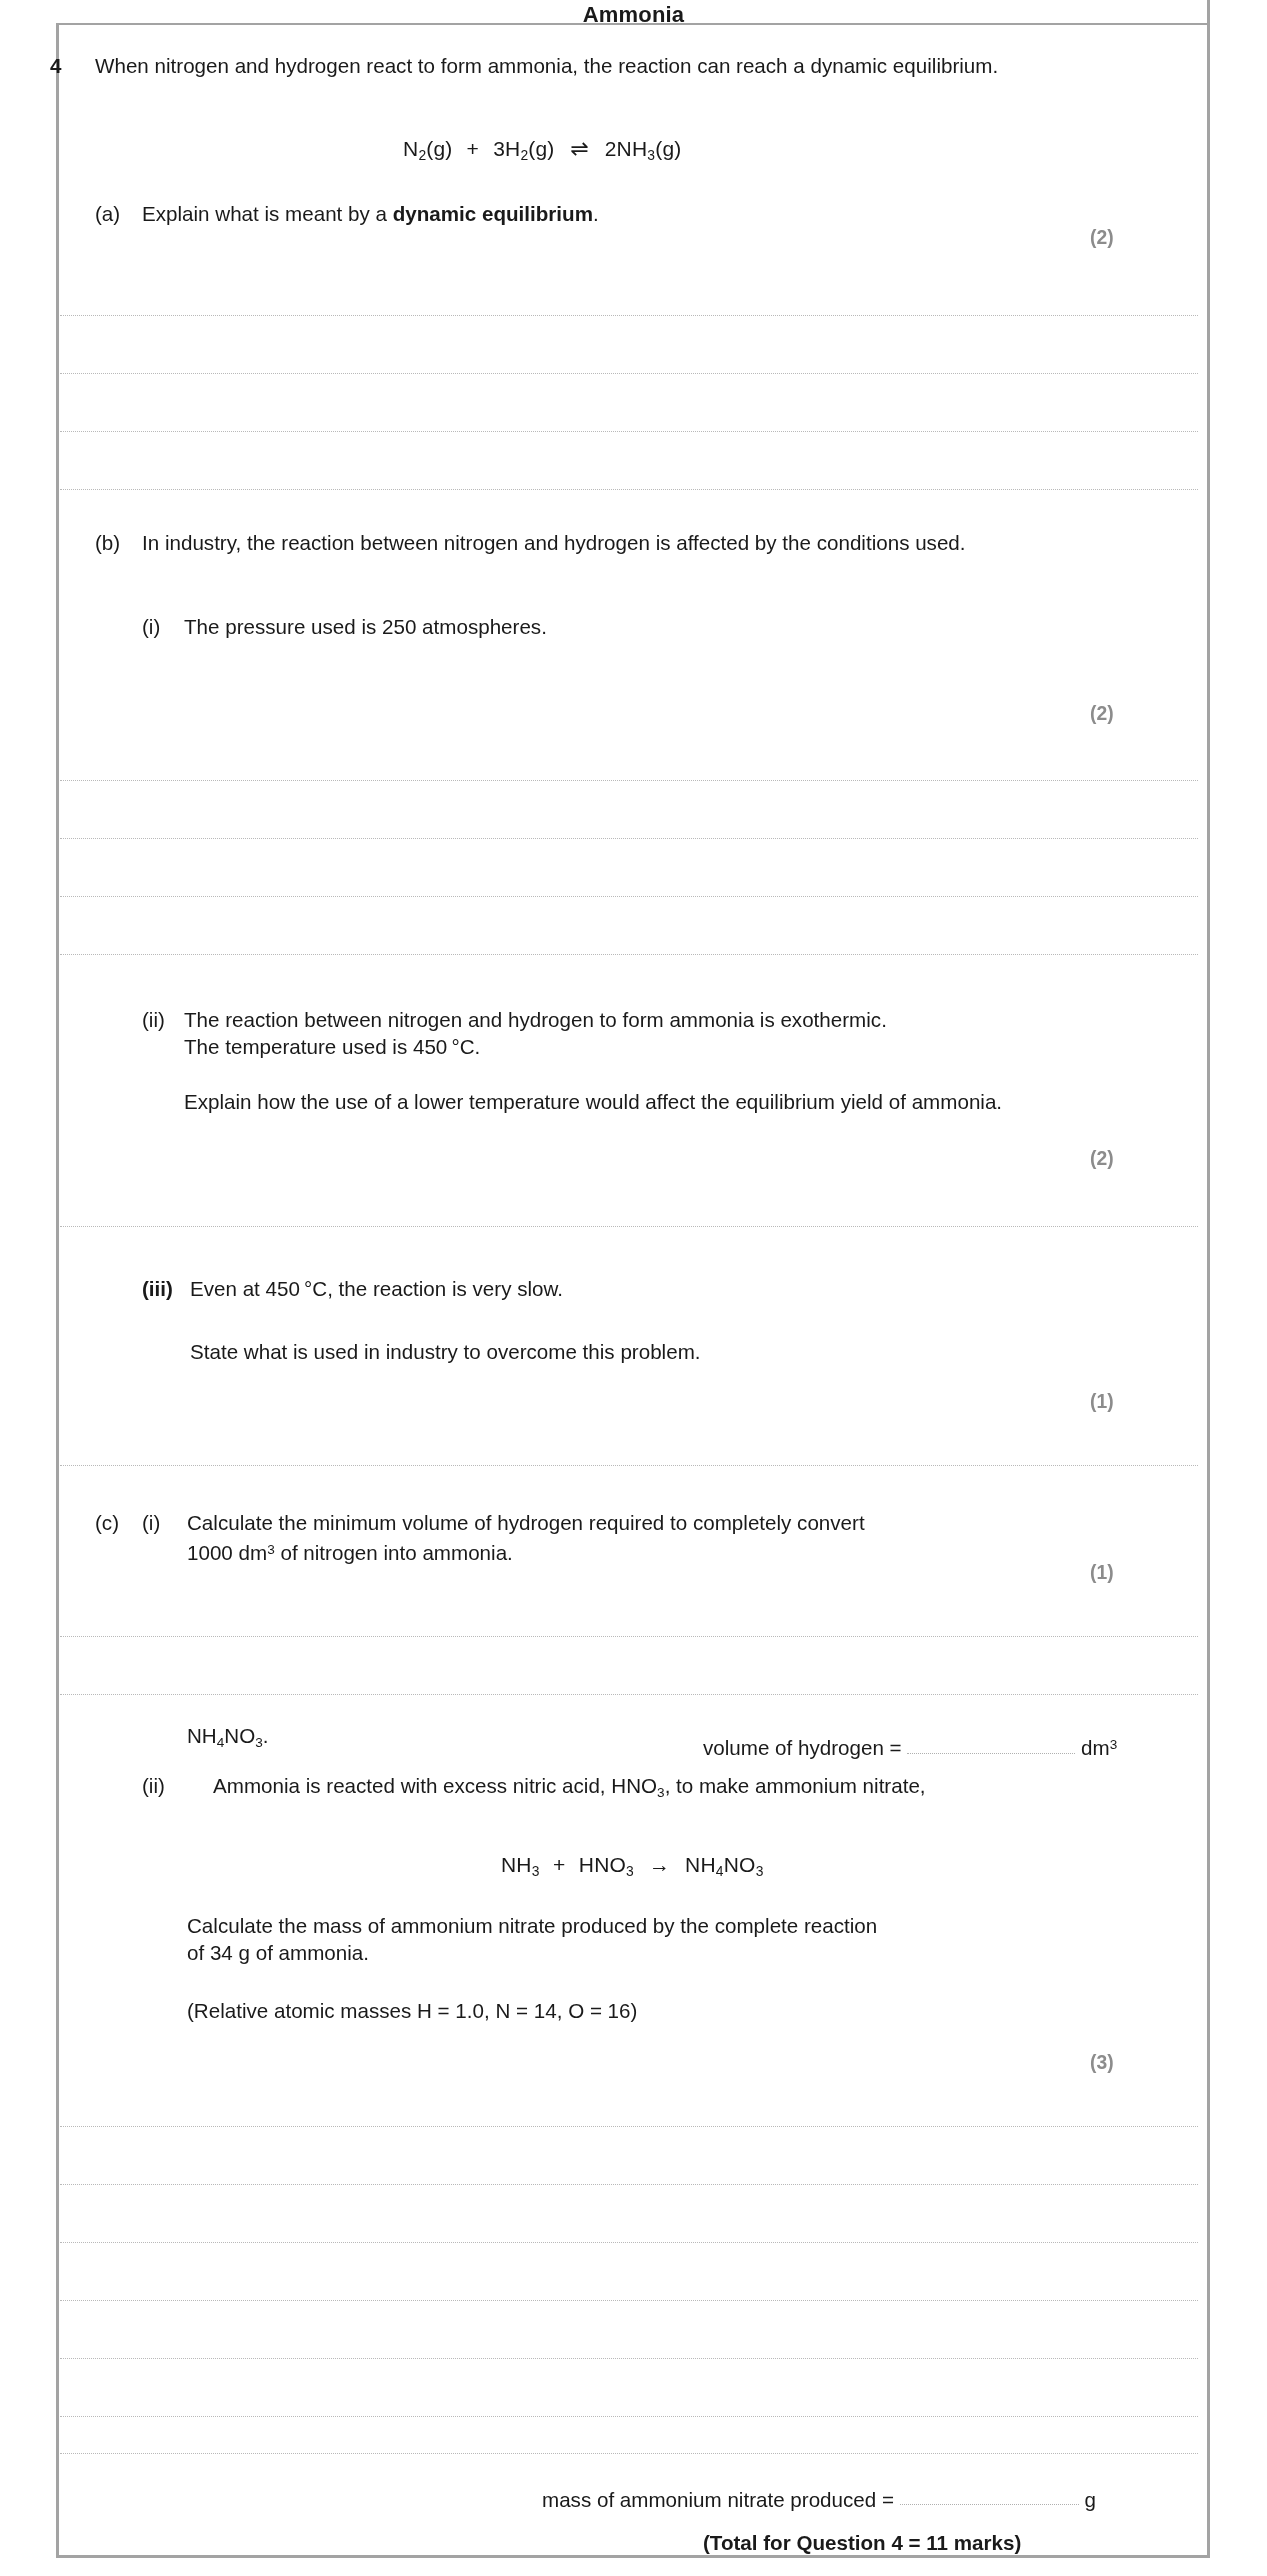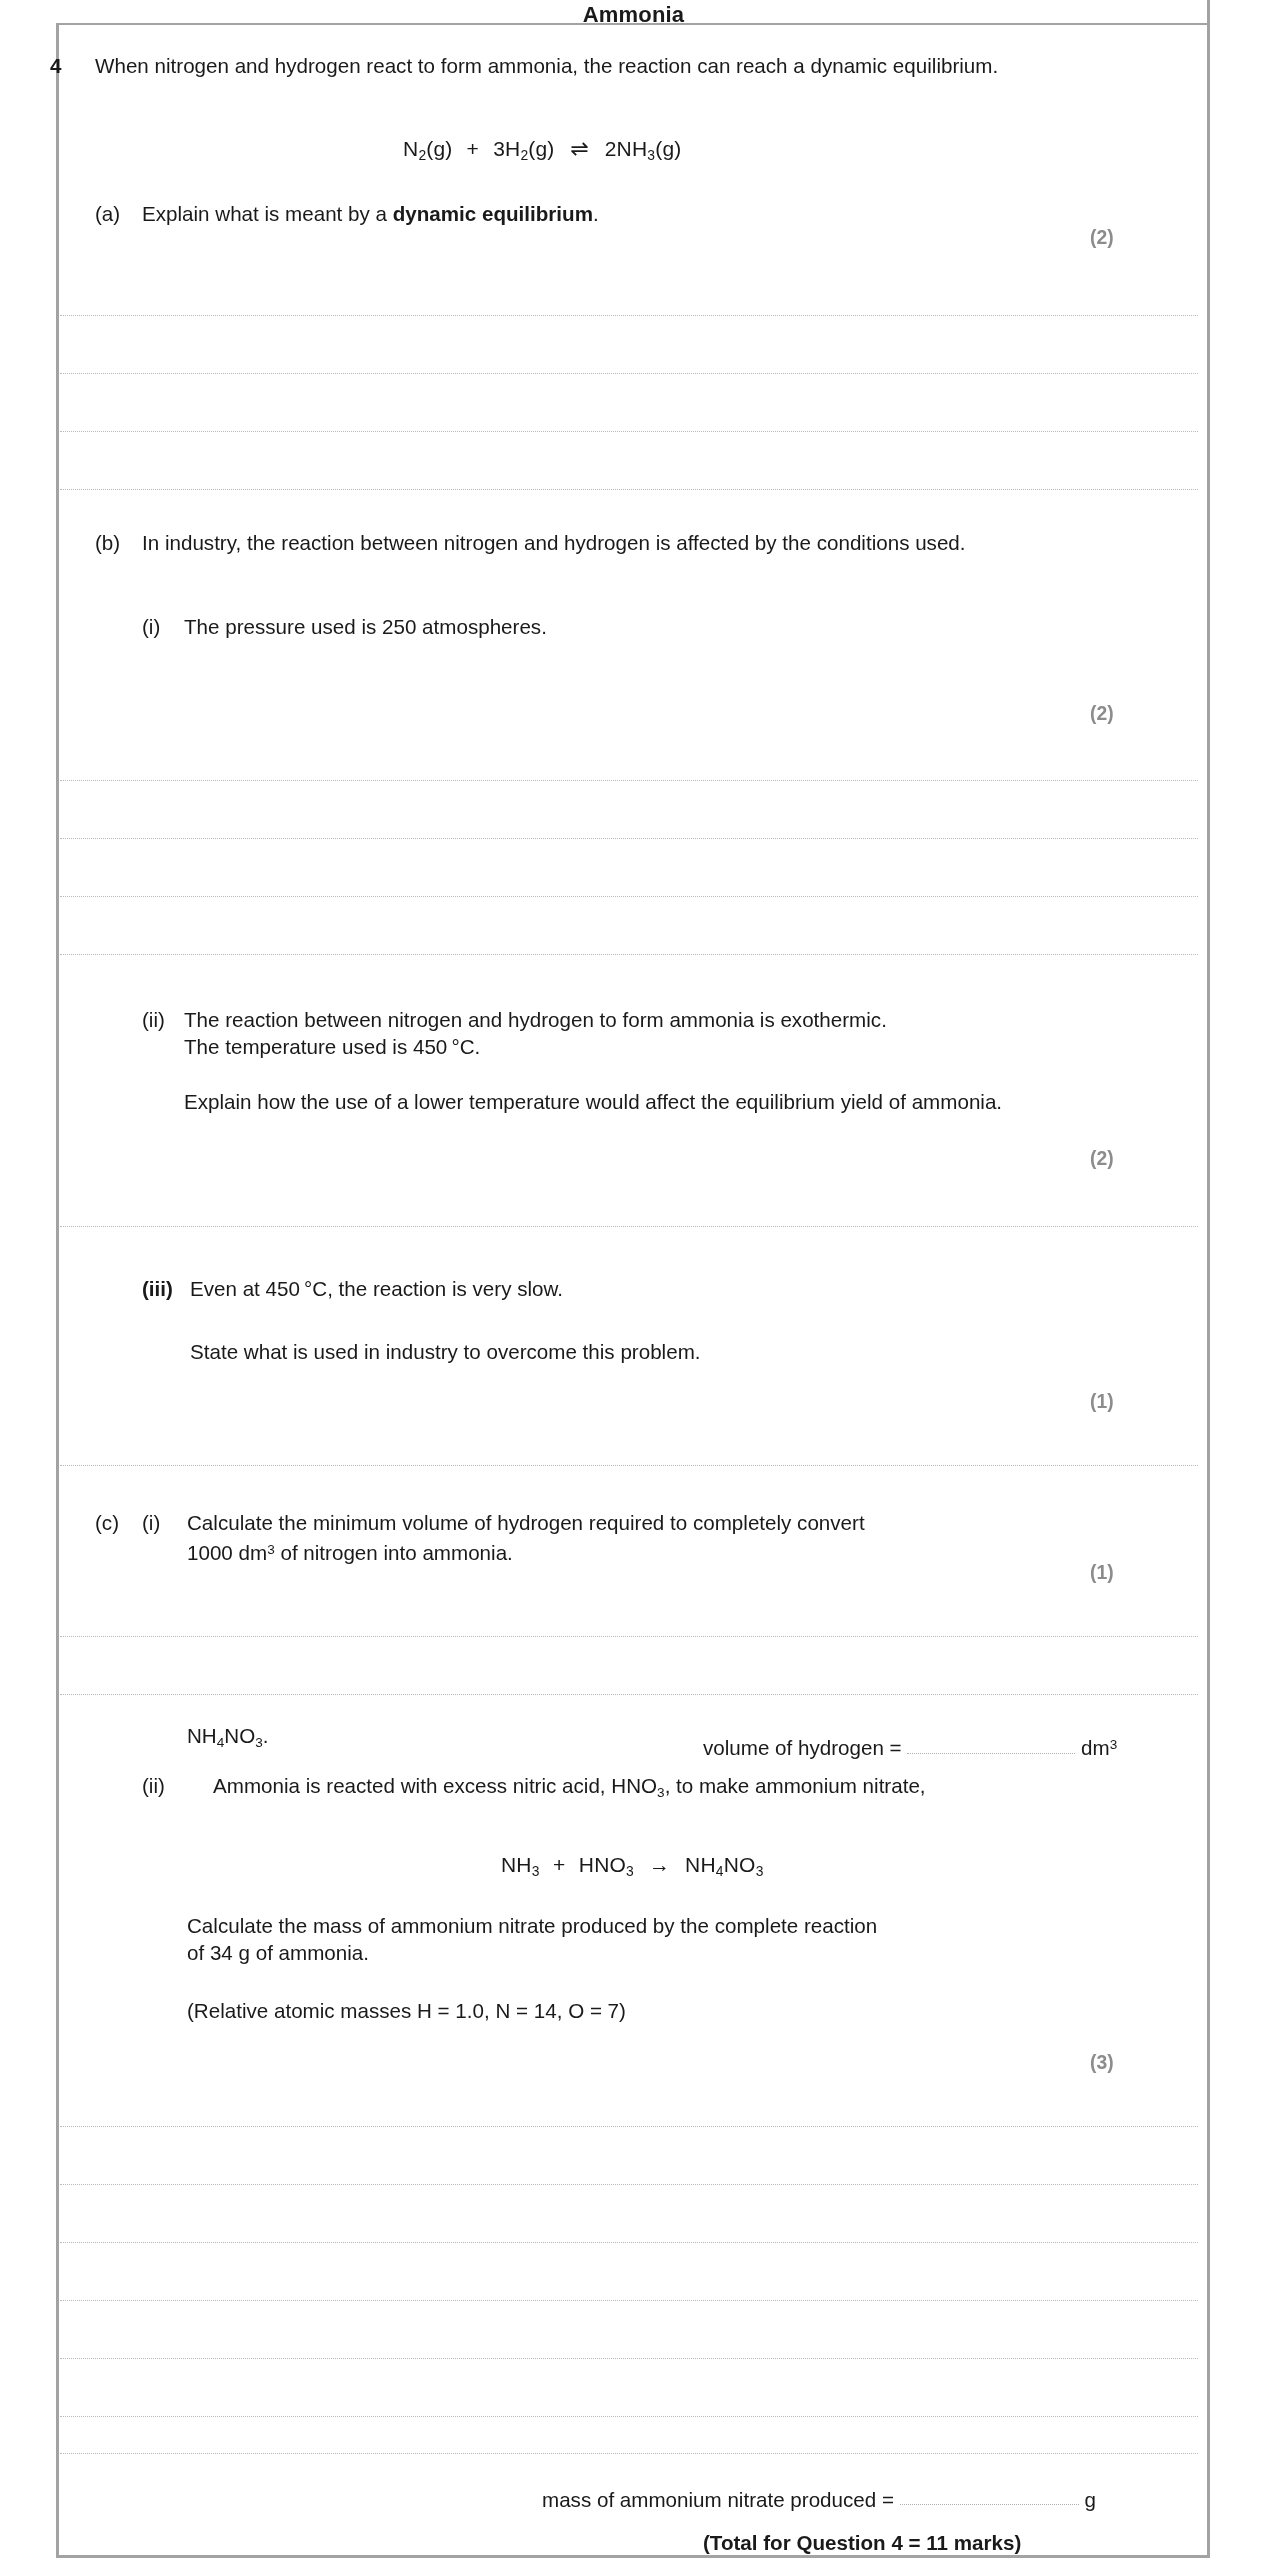--- a/index.html
+++ b/index.html
@@ -198,21 +198,21 @@
   <div class="eq" style="left:501px; top:1851px;">
     <span><span>NH</span><sub>3</sub></span>
     <span style="padding:0 7.3px;">+</span>
     <span><span>HNO</span><sub>3</sub></span>
     <span style="padding:0 8.9px;">→</span>
     <span><span>NH</span><sub>4</sub><span>NO</span><sub>3</sub></span>
   </div>
 
   <div class="tb" style="left:187px; top:1912px; width:927px;">Calculate the mass of ammonium nitrate produced by the complete reaction</div>
   <div class="tb" style="left:187px; top:1939px; width:927px;">of 34 g of ammonia.</div>
-  <div class="tb" style="left:187px; top:1997px; width:927px;">(Relative atomic masses H = 1.0, N = 14, O = 7)</div>
+  <div class="tb" style="left:187px; top:1997px; width:927px;">(Relative atomic masses H = 1.0, N = 14, O = 16)</div>
   <div class="marks" style="left:1090px; top:2052px;">(3)</div>
 
   <div class="dotline" style="top:2125px;"></div>
   <div class="dotline" style="top:2183px;"></div>
   <div class="dotline" style="top:2241px;"></div>
   <div class="dotline" style="top:2299px;"></div>
   <div class="dotline" style="top:2357px;"></div>
   <div class="dotline" style="top:2415px;"></div>
   <div class="dotline" style="top:2452px;"></div>
 

